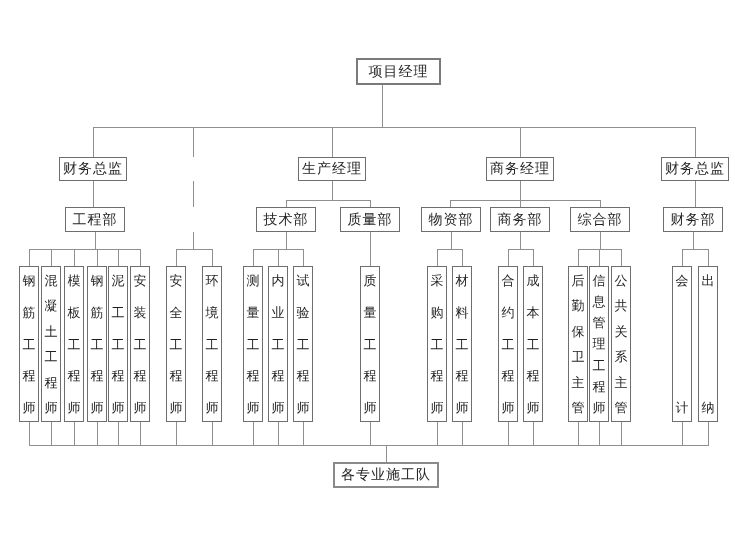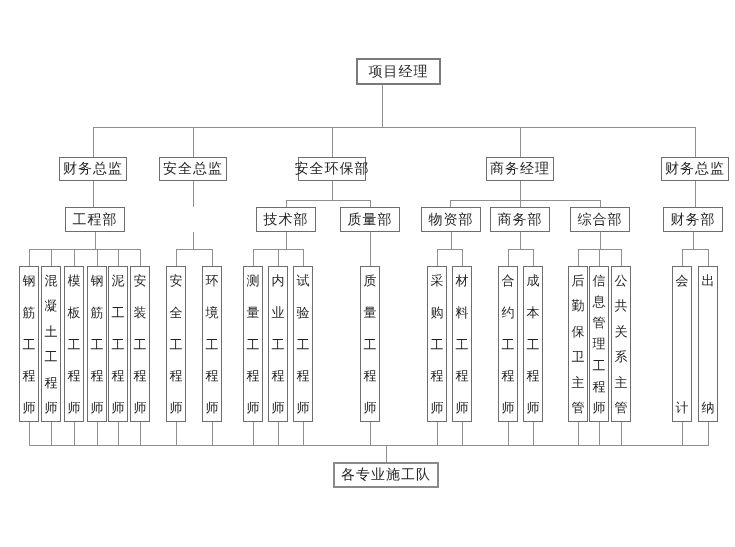--- a/index.html
+++ b/index.html
@@ -49,22 +49,21 @@
   .vcol span { display: block; line-height: 1; }
 </style>
 </head>
 <body>
 
 <div id="canvas">
 
   <div class="hbox root" style="left:328px; top:58px; width:85px; height:27px;margin-left:28px;">项目经理</div>
 
   <div class="hbox lvl2" style="left:59px;">财务总监</div>
-  <div class="hbox lvl2" style="left:159px;">安全总监</div>
-  <div class="hbox lvl2" style="left:298px;">安全环保部</div>
+  <div class="hbox lvl2" style="left:298px;">生产经理</div>
   <div class="hbox lvl2" style="left:661px;">财务总监</div>
   <div class="hbox lvl2" style="left:486px;">商务经理</div>
 
   <div class="hbox lvl3" style="left:65px;">工程部</div>
   <div class="hbox lvl3" style="left:256px;font-family:Liberation Mono, monospace;">技术部</div>
   <div class="hbox lvl3" style="left:340px;">质量部</div>
   <div class="hbox lvl3" style="left:421px;">物资部</div>
   <div class="hbox lvl3" style="left:490px;">商务部</div>
   <div class="hbox lvl3" style="left:570px;">综合部</div>
   <div class="hbox lvl3" style="left:663px;text-align:center;">财务部</div>

